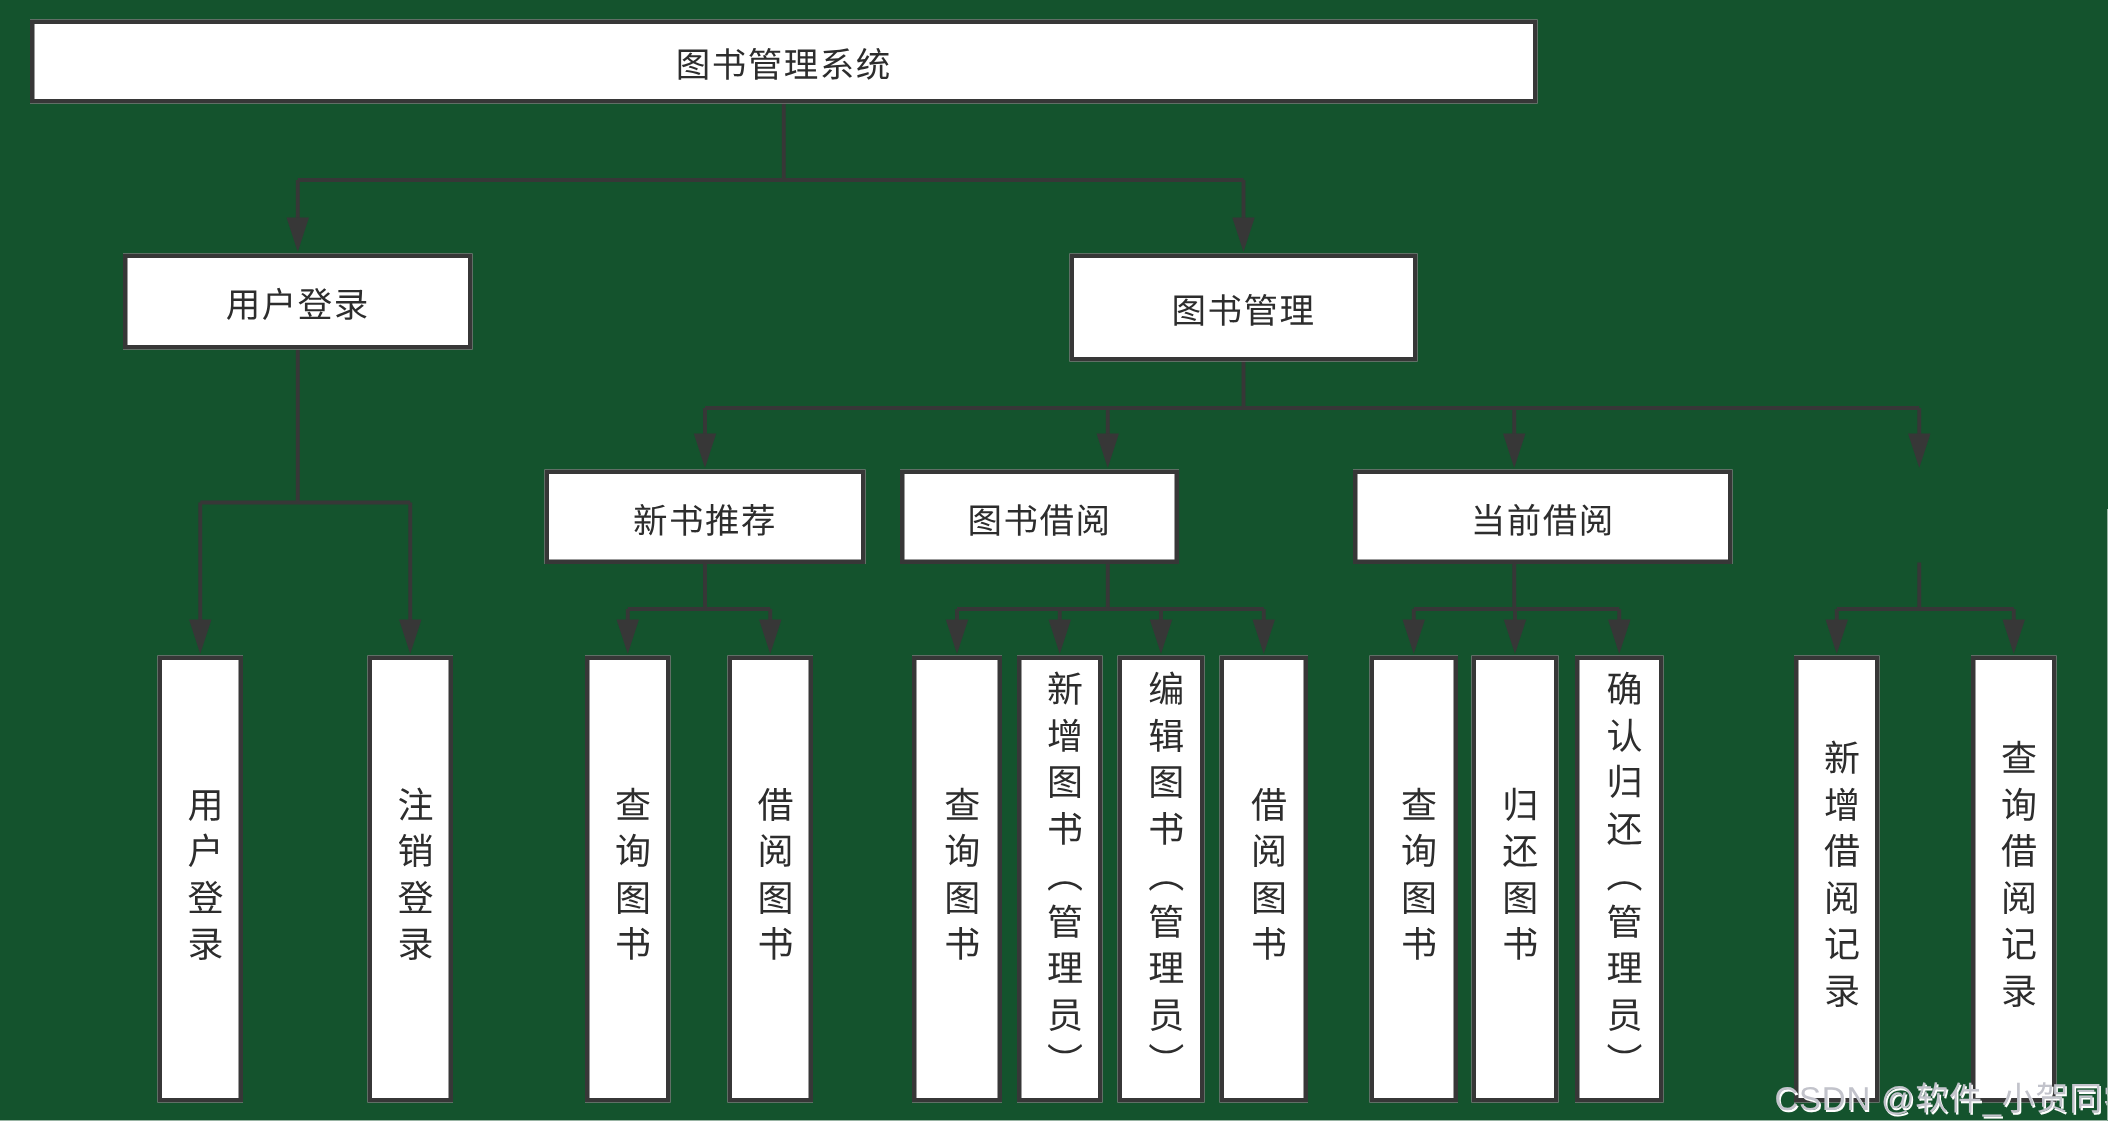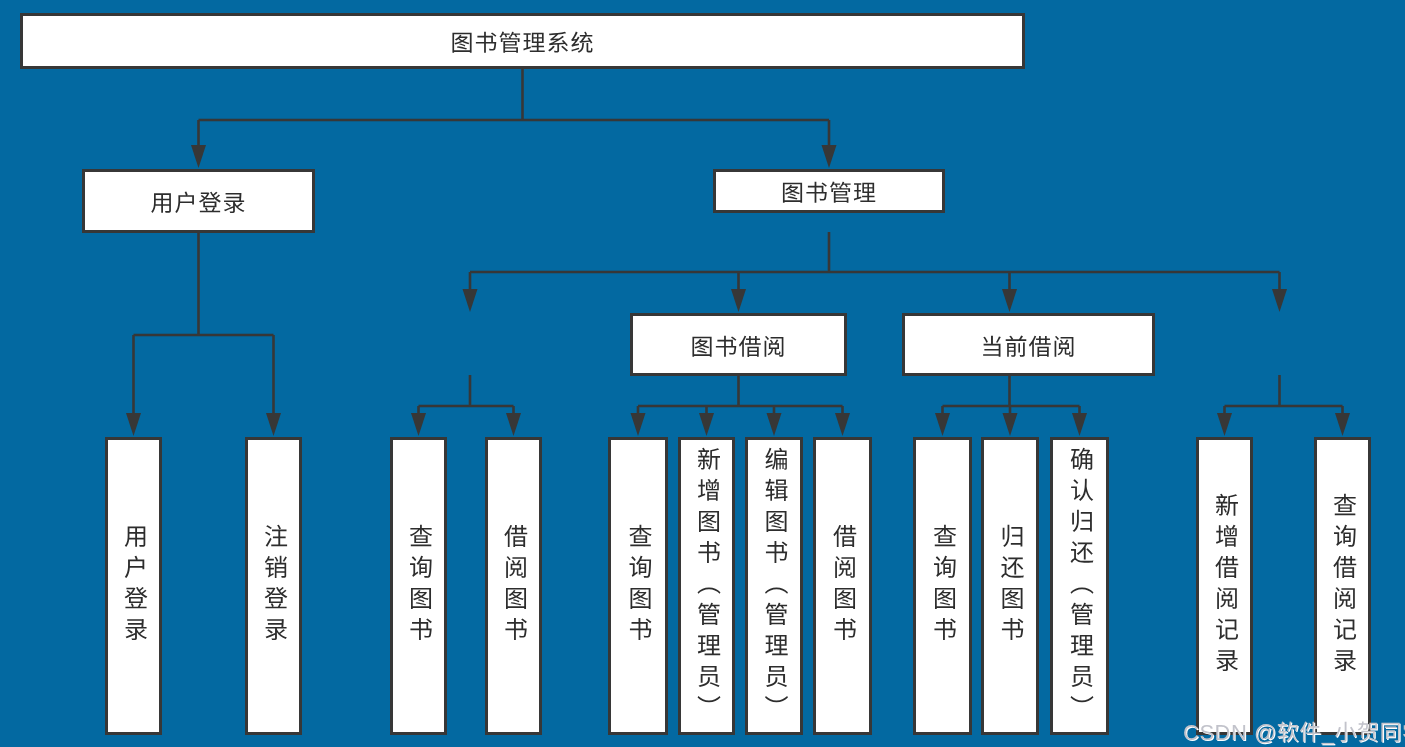--- a/index.html
+++ b/index.html
@@ -5,21 +5,21 @@
   html, body {
     margin: 0;
     padding: 0;
     background: #ffffff;
     font-family: "Liberation Sans", sans-serif;
   }
   .canvas {
     position: relative;
     width: 1405px;
     height: 747px;
-    background: #0369a1;
+    background: #14532d;
     overflow: hidden;
   }
   .connectors {
     position: absolute;
     left: 0;
     top: 0;
     width: 1405px;
     height: 747px;
     pointer-events: none;
   }
@@ -107,25 +107,28 @@
     </g>
   </svg>
 
   <div class="box hbox" style="left:20px;top:13px;width:1005px;height:56px">
     <span class="lbl">图书管理系统</span>
   </div>
 
   <div class="box hbox" style="left:82px;top:169px;width:233px;height:64px">
     <span class="lbl">用户登录</span>
   </div>
-  <div class="box hbox" style="left:713px;top:169px;width:232px;height:44px">
+  <div class="box hbox" style="left:713px;top:169px;width:232px;height:72px">
     <span class="lbl">图书管理</span>
   </div>
 
-  <div class="box hbox" style="left:630px;top:313px;width:217px;height:63px">
+  <div class="box hbox" style="left:363px;top:313px;width:214px;height:63px">
+    <span class="lbl">新书推荐</span>
+  </div>
+  <div class="box hbox" style="left:600px;top:313px;width:186px;height:63px">
     <span class="lbl">图书借阅</span>
   </div>
   <div class="box hbox" style="left:902px;top:313px;width:253px;height:63px">
     <span class="lbl">当前借阅</span>
   </div>
 
   <div class="box vbox" style="left:105px;top:437px;width:57px;height:298px">
     <span class="lbl">用户登录</span>
   </div>
   <div class="box vbox" style="left:245px;top:437px;width:57px;height:298px">

